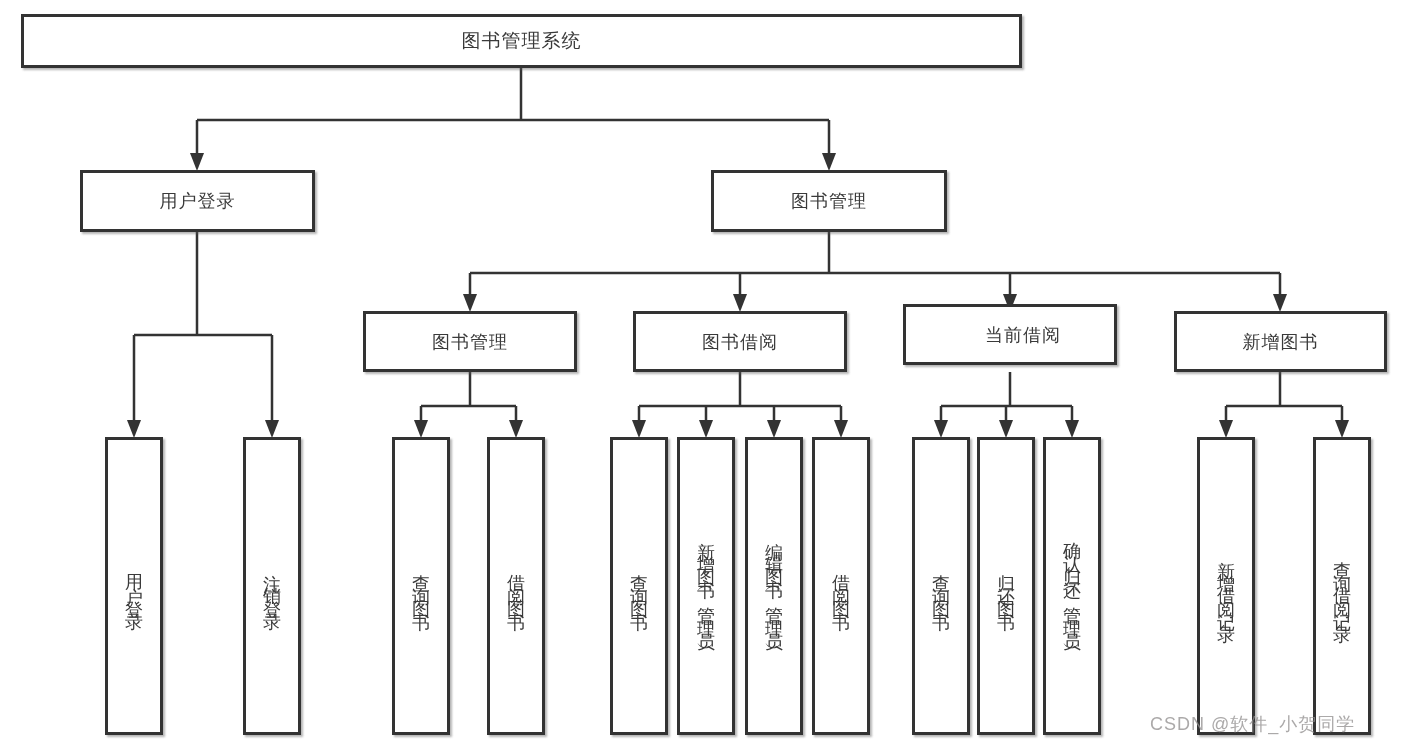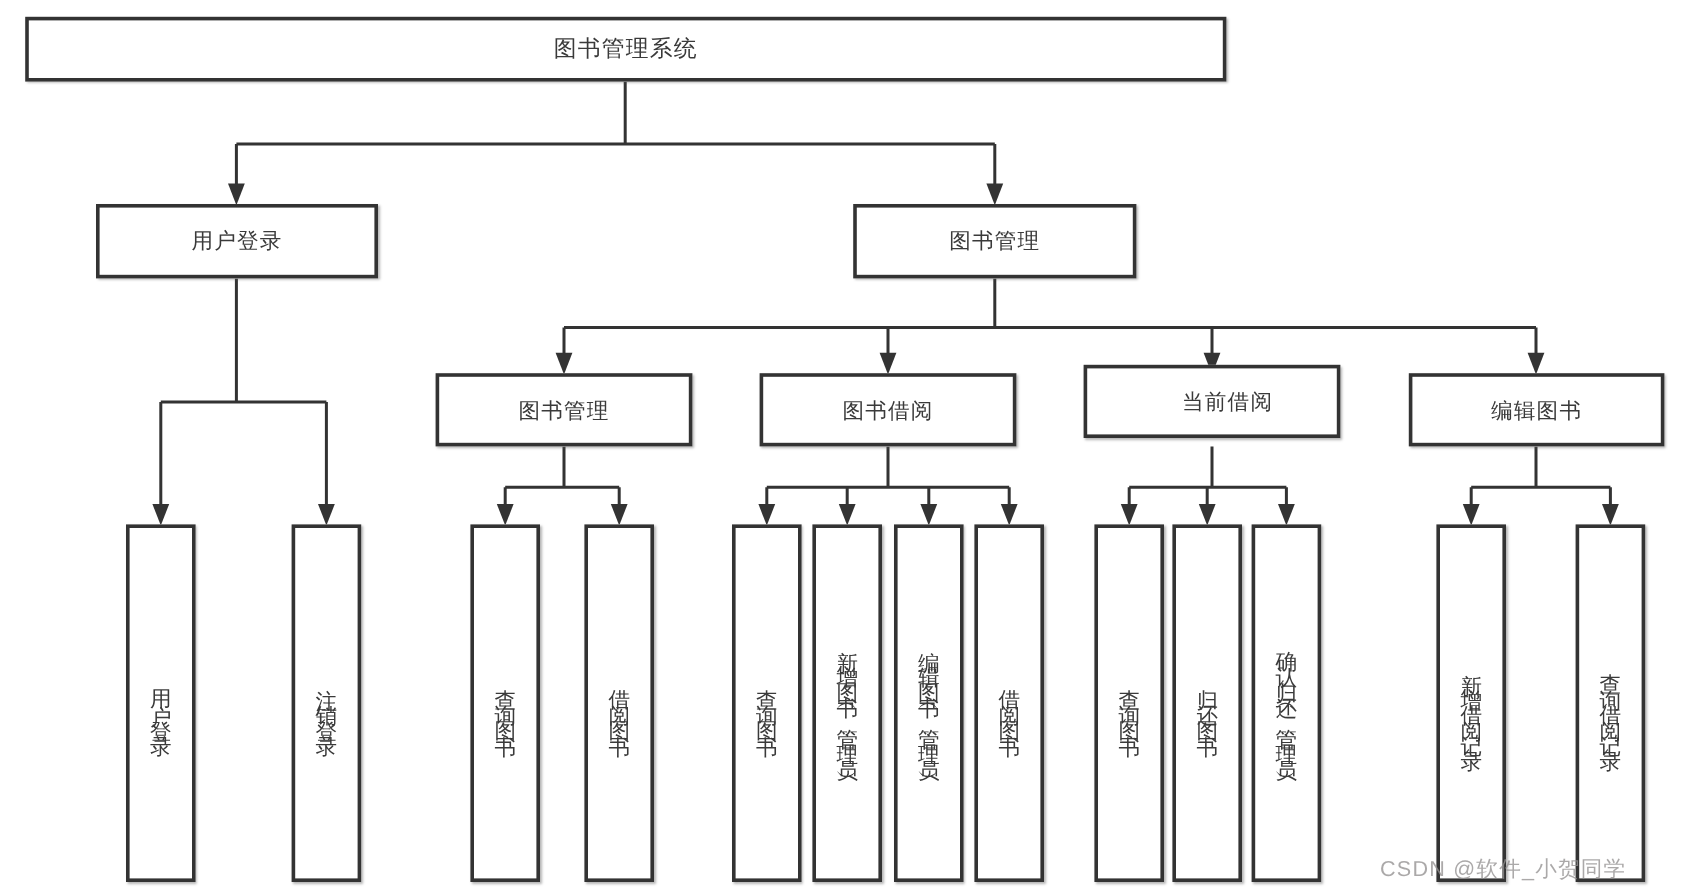--- a/index.html
+++ b/index.html
@@ -88,21 +88,21 @@
   <div class="box h" style="left:363px;top:311px;width:214px;height:61px;">
     <span>图书管理</span>
   </div>
   <div class="box h" style="left:633px;top:311px;width:214px;height:61px;text-align:right;">
     <span>图书借阅</span>
   </div>
   <div class="box h" style="left:903px;top:304px;width:214px;height:61px;padding-left:26px;">
     <span>当前借阅</span>
   </div>
   <div class="box h" style="left:1174px;top:311px;width:213px;height:61px;">
-    <span>编辑图书</span>
+    <span>新增图书</span>
   </div>
 
   <div class="box v" style="left:105px;top:437px;width:58px;height:298px;">
     <span>用户登录</span>
   </div>
   <div class="box v" style="left:243px;top:437px;width:58px;height:298px;">
     <span>注销登录</span>
   </div>
 
   <div class="box v" style="left:392px;top:437px;width:58px;height:298px;">

